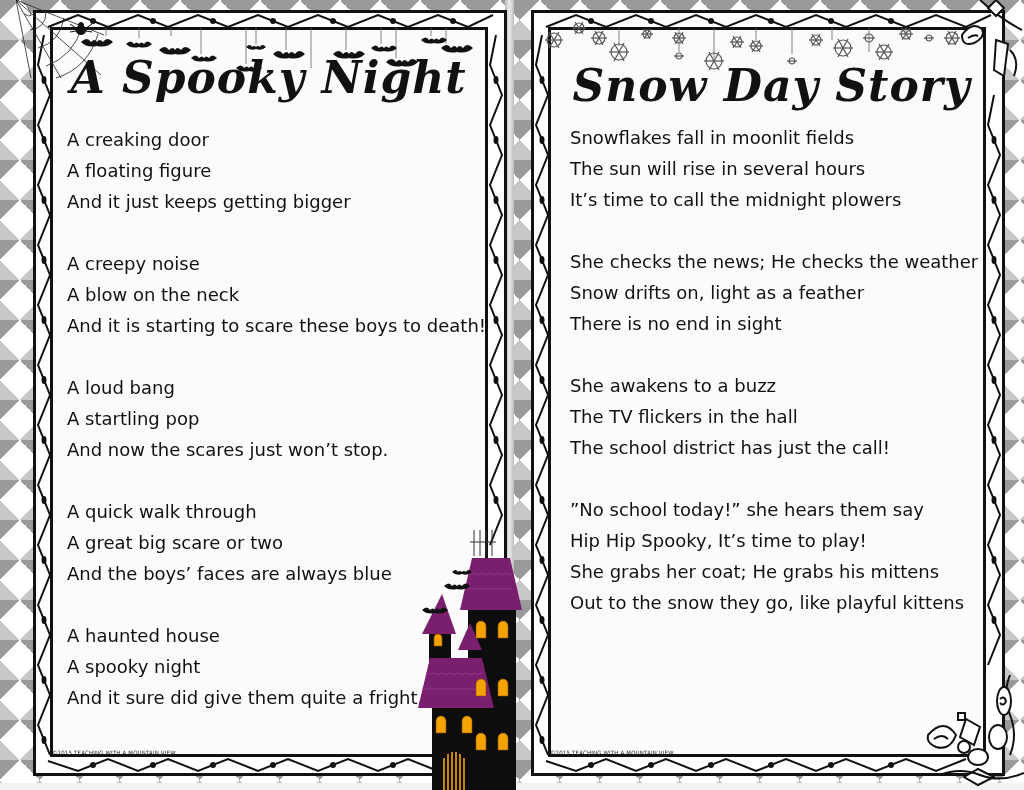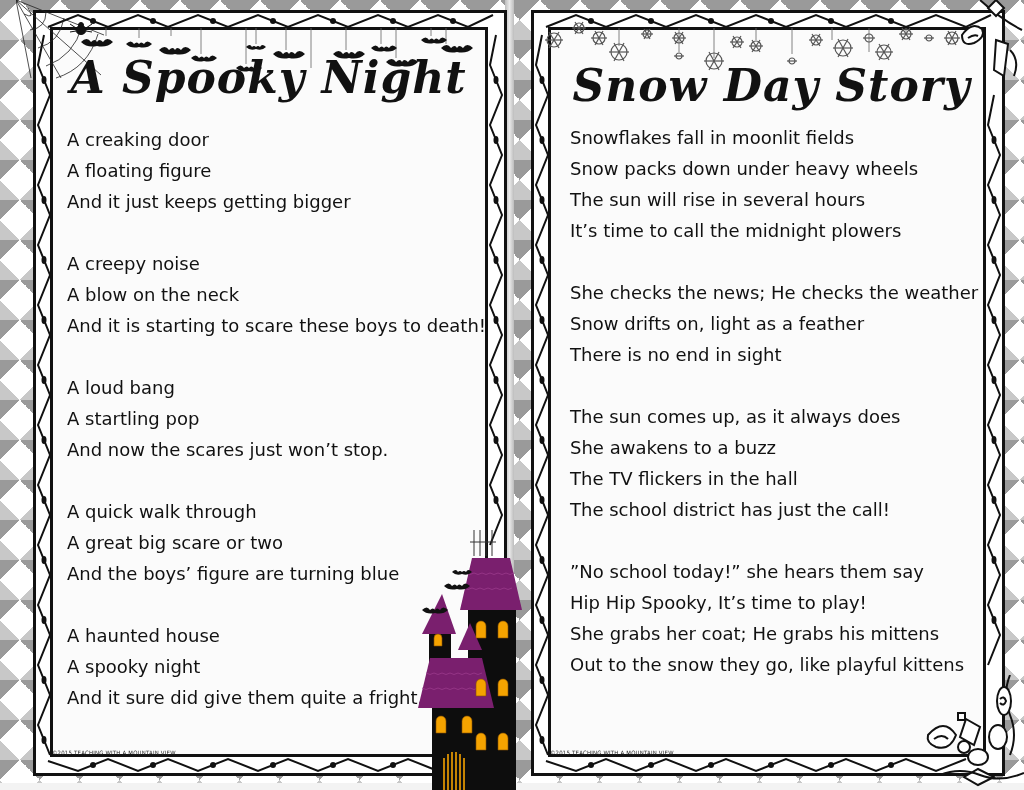--- a/index.html
+++ b/index.html
@@ -194,21 +194,21 @@
       <span class="line">And it is starting to scare these boys to death!</span>
     </div>
     <div class="stanza">
       <span class="line">A loud bang</span>
       <span class="line">A startling pop</span>
       <span class="line">And now the scares just won’t stop.</span>
     </div>
     <div class="stanza">
       <span class="line">A quick walk through</span>
       <span class="line">A great big scare or two</span>
-      <span class="line">And the boys’ figure are turning blue</span>
+      <span class="line">And the boys’ faces are always blue</span>
     </div>
     <div class="stanza">
       <span class="line">A haunted house</span>
       <span class="line">A spooky night</span>
       <span class="line">And it sure did give them quite a fright.</span>
     </div>
   </div>
 
   <div class="copyright" style="left:36px; top:749px;">©2015 Teaching With A Mountain View</div>
 
@@ -463,31 +463,29 @@
       <polygon points="44,102 58,94 74,102 58,110"></polygon>
       <path d="M20,100 q20,-8 40,0 q20,8 44,-2" fill="none"></path>
     </g>
   </svg>
 
   <div class="title" style="top:60px; width:505px; left:5px;">Snow Day Story</div>
 
   <div class="poem" style="left:56px; top:122px;">
     <div class="stanza">
       <span class="line">Snowflakes fall in moonlit fields</span>
-      <span class="line">Snow packs down under heavy wheels</span>
       <span class="line">The sun will rise in several hours</span>
       <span class="line">It’s time to call the midnight plowers</span>
     </div>
     <div class="stanza">
       <span class="line">She checks the news; He checks the weather</span>
       <span class="line">Snow drifts on, light as a feather</span>
       <span class="line">There is no end in sight</span>
     </div>
     <div class="stanza">
-      <span class="line">The sun comes up, as it always does</span>
       <span class="line">She awakens to a buzz</span>
       <span class="line">The TV flickers in the hall</span>
       <span class="line">The school district has just the call!</span>
     </div>
     <div class="stanza">
       <span class="line">”No school today!” she hears them say</span>
       <span class="line">Hip Hip Spooky, It’s time to play!</span>
       <span class="line">She grabs her coat; He grabs his mittens</span>
       <span class="line">Out to the snow they go, like playful kittens</span>
     </div>

